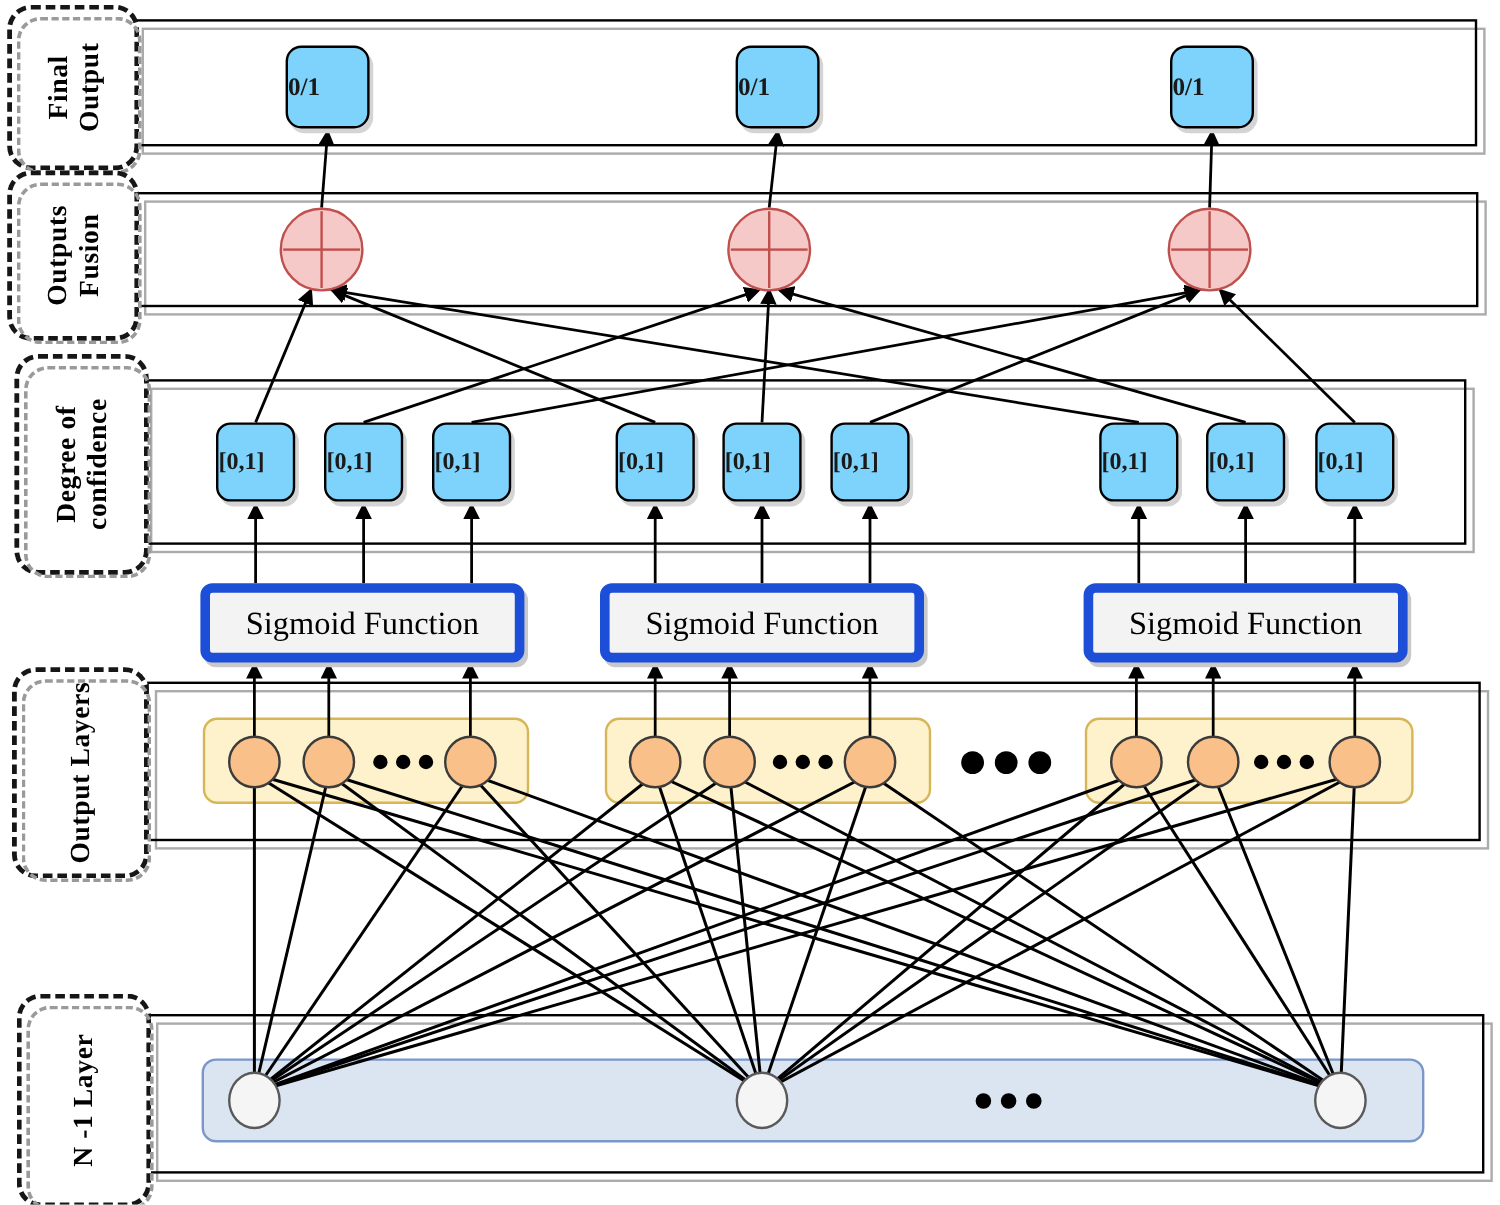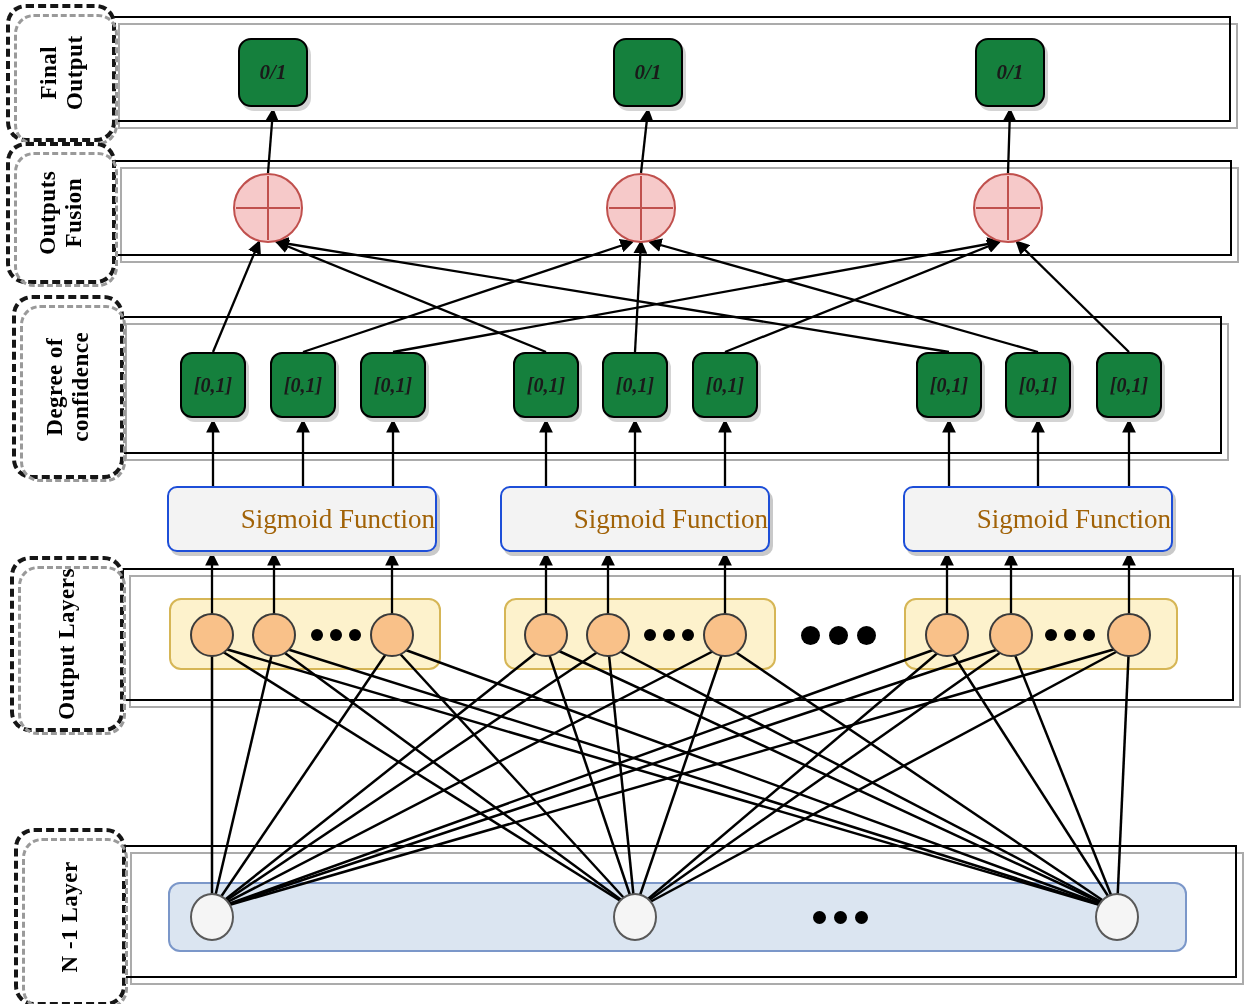--- a/index.html
+++ b/index.html
@@ -19,25 +19,25 @@
   .vtext{transform:rotate(-90deg);text-align:center;font-weight:bold;font-size:23px;
     line-height:1.12;white-space:nowrap;color:#000;letter-spacing:0.5px;}
   
   .gbox{position:absolute;z-index:2;border-radius:12px;}
   .gbox.yellow{background:var(--group-fill);border:2.2px solid var(--group-stroke);}
   .gbox.blue{background:var(--bottom-group-fill);border:2.2px solid var(--bottom-group-stroke);}
   
   #wires{position:absolute;left:0;top:0;z-index:5;pointer-events:none;}
   
   .node{position:absolute;z-index:10;box-sizing:border-box;}
-  .obox{background:#15803d;border:2.6px solid #000;border-radius:13px;
-    display:flex;align-items:center;justify-content:center;font-weight:bold;font-size:21px;color:#1a1a1a;
-    box-shadow:3px 4px 0 #d4d4d4;font-style:italic;}
-  .sigmoid{background:#f3f3f3;border:2px solid #1d4ed8;border-radius:10px;
-    display:flex;align-items:center;justify-content:flex-end;font-size:27px;color:#a16207;
+  .obox{background:#7dd3fc;border:2.6px solid #000;border-radius:13px;
+    display:flex;align-items:center;font-weight:bold;font-size:21px;color:#1a1a1a;
+    box-shadow:3px 4px 0 #d4d4d4;}
+  .sigmoid{background:#f3f3f3;border:8px solid #1d4ed8;border-radius:10px;
+    display:flex;align-items:center;justify-content:center;font-size:27px;color:#000000;
     box-shadow:3px 4px 0 #c9c9c9;}
   .fusion{border-radius:50%;background:var(--fusion-fill);border:2.6px solid var(--fusion-stroke);}
   .fusion::before{content:"";position:absolute;left:1px;right:1px;top:50%;height:2.2px;margin-top:-1.1px;background:var(--fusion-stroke);}
   .fusion::after{content:"";position:absolute;top:1px;bottom:1px;left:50%;width:2.2px;margin-left:-1.1px;background:var(--fusion-stroke);}
   .neuron{border-radius:50%;background:var(--neuron-fill);border:2.6px solid var(--neuron-stroke);}
   .bneuron{border-radius:50%;background:var(--bottom-fill);border:2.4px solid var(--bottom-stroke);}
   .dots{position:absolute;z-index:10;display:flex;align-items:center;}
   .dots .dot{border-radius:50%;background:#000;display:block;}
 </style>
 </head>

